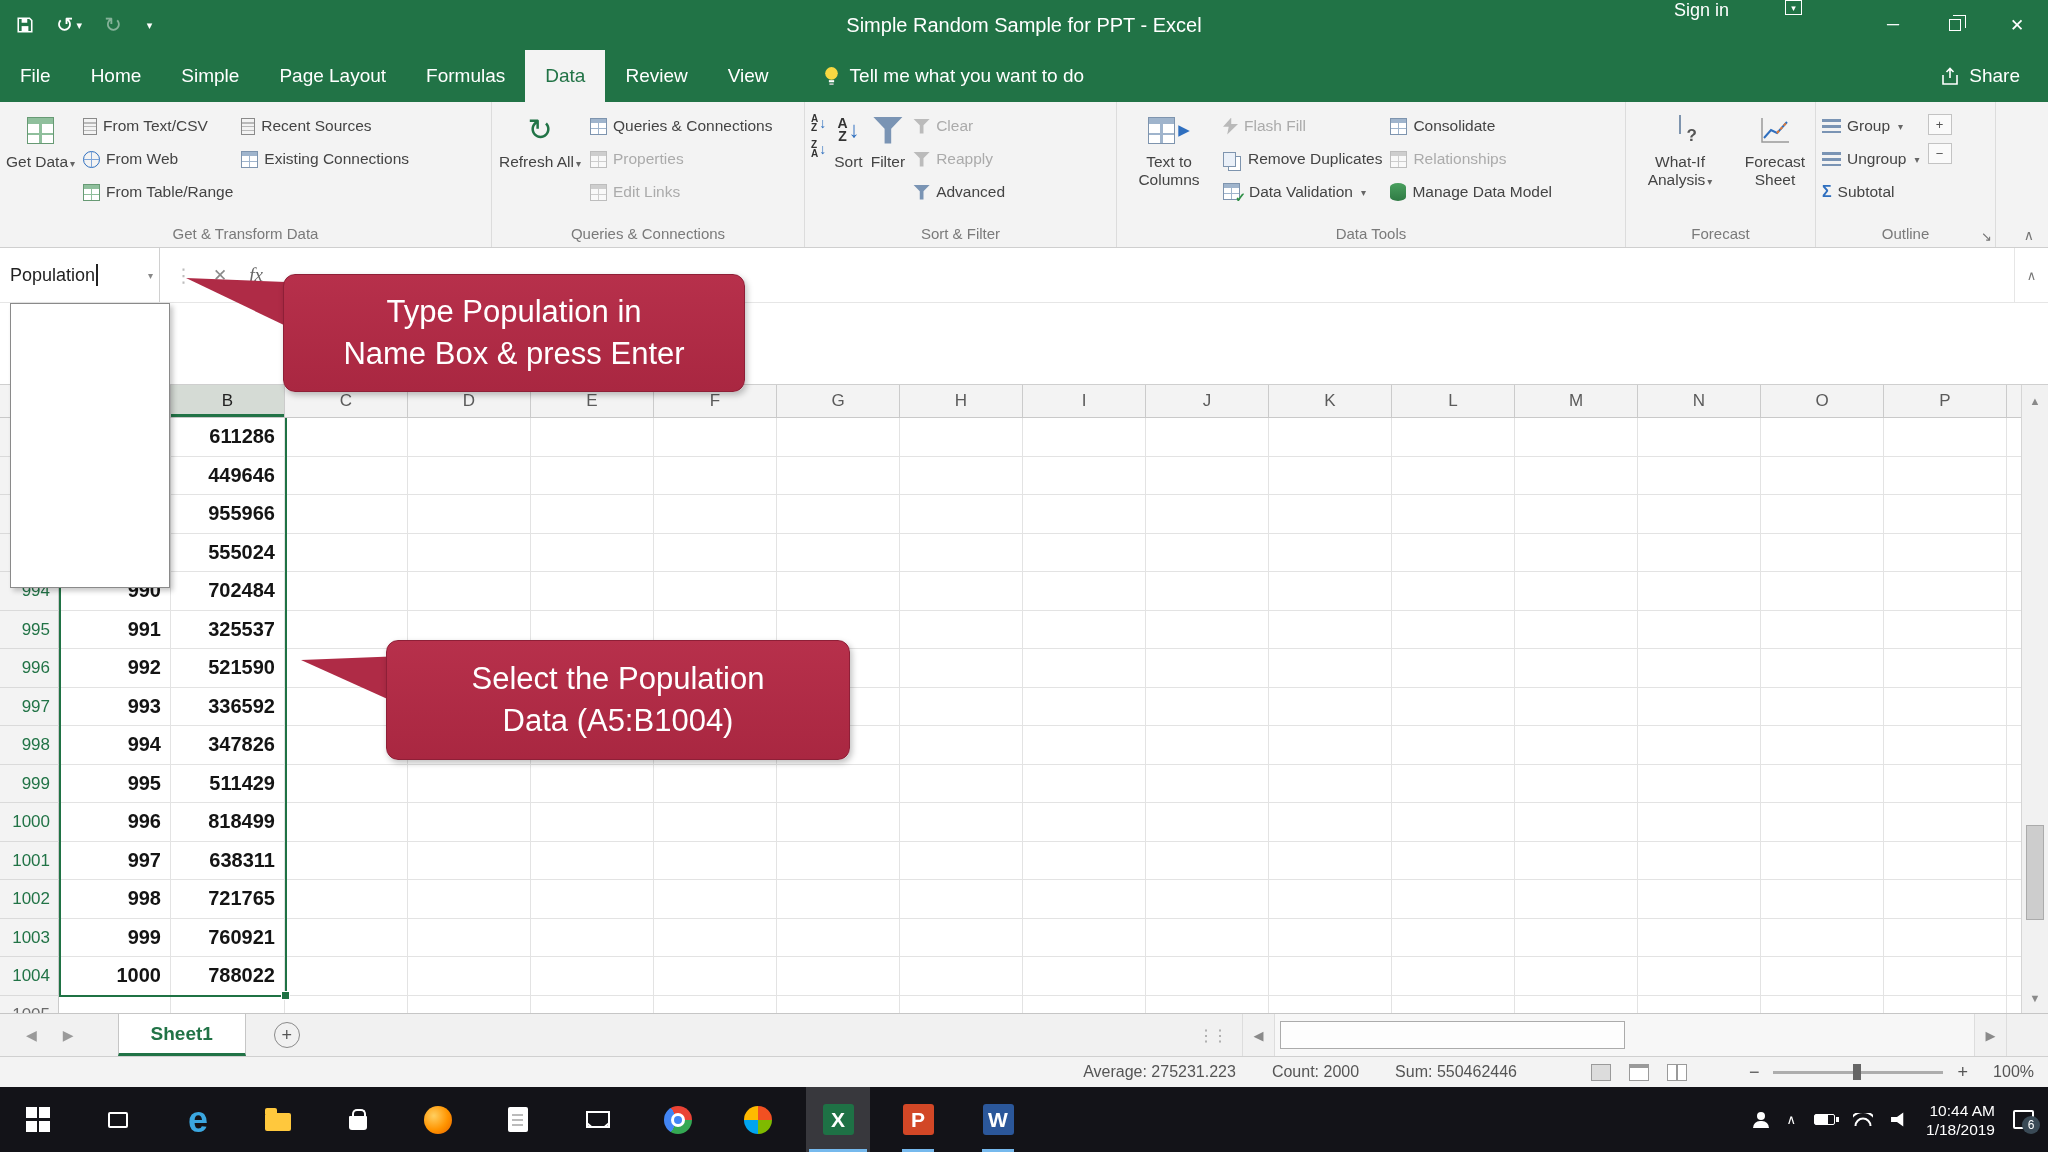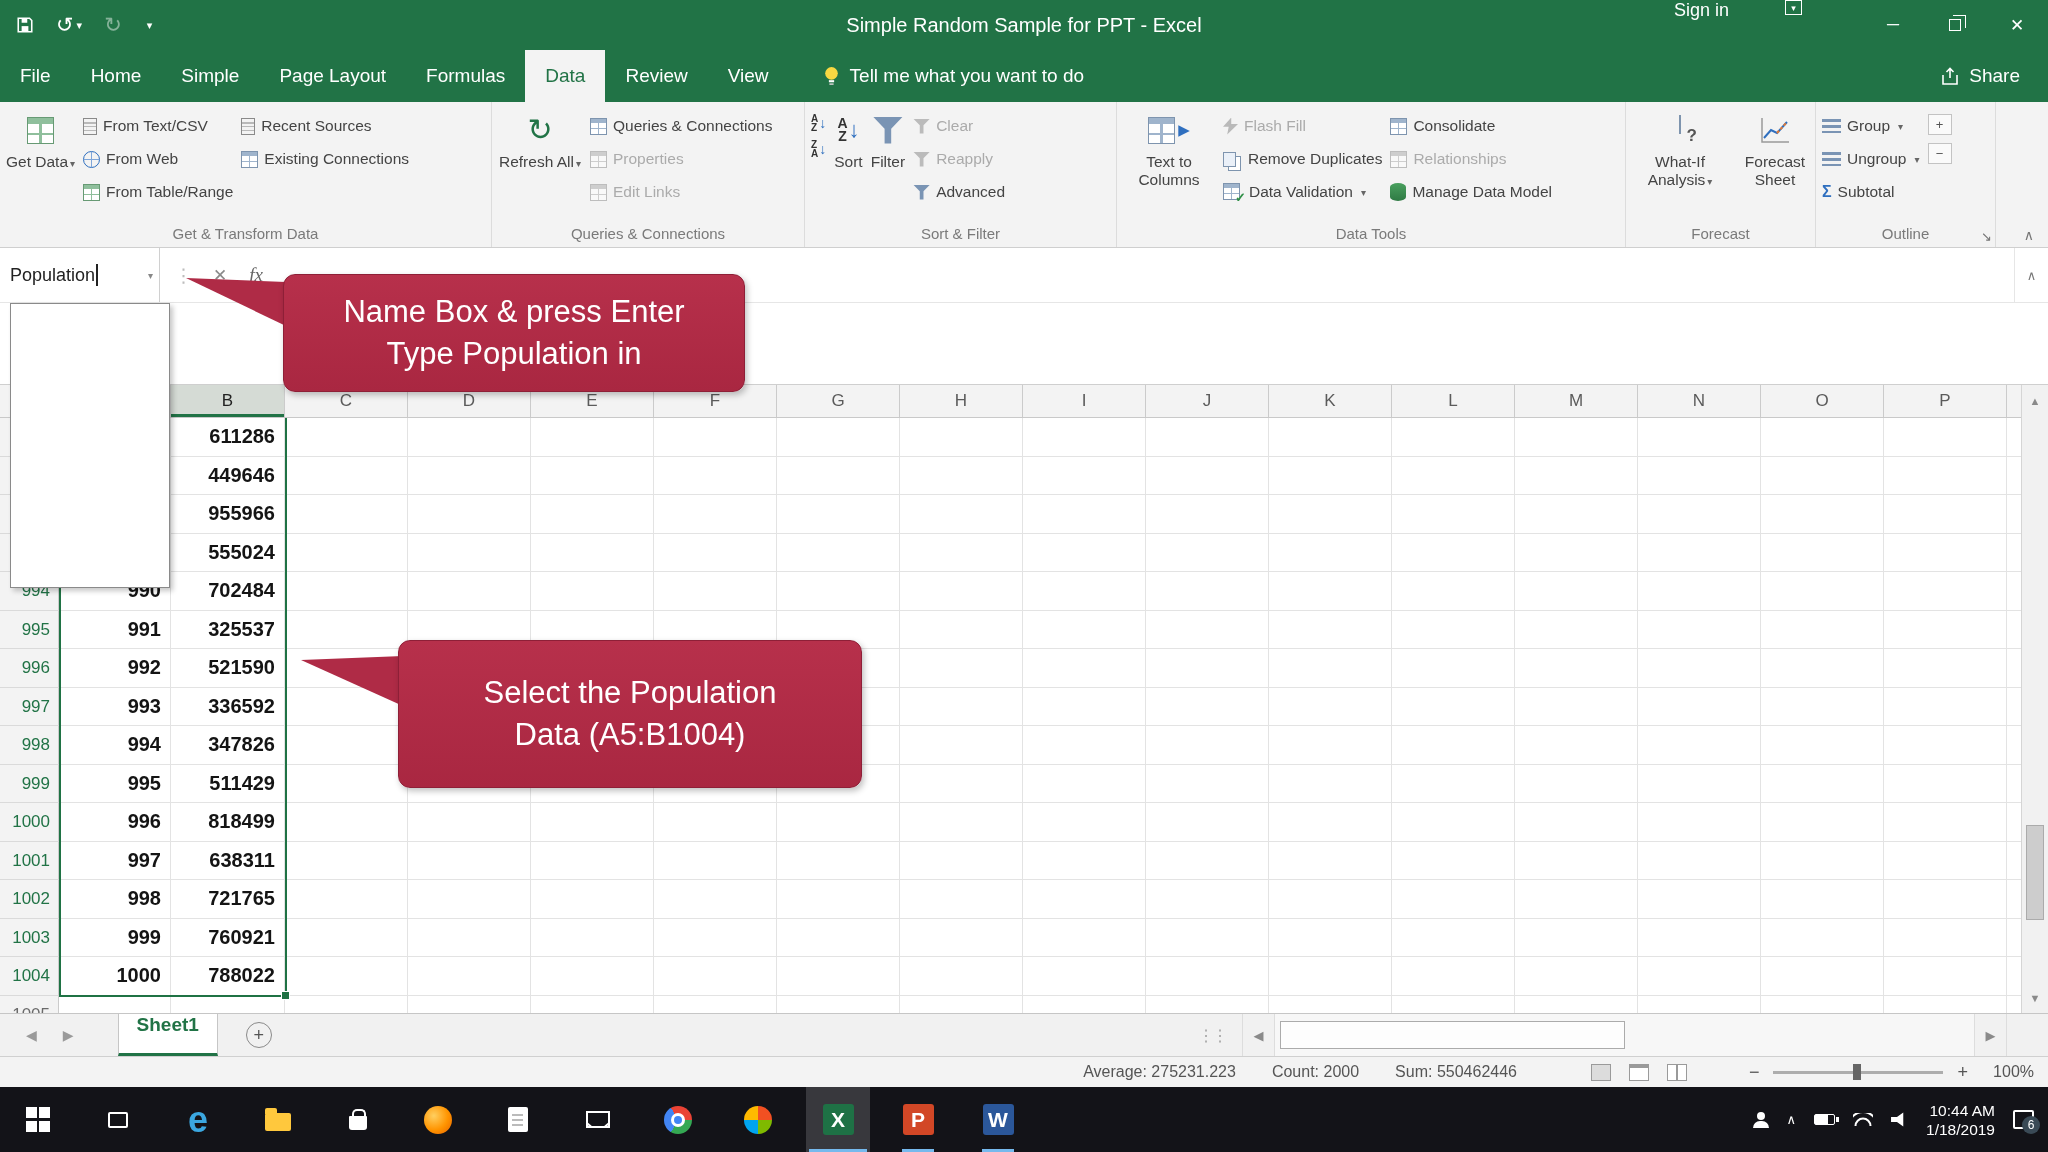--- a/index.html
+++ b/index.html
@@ -115,21 +115,21 @@
   .selbox{position:absolute;left:59px;top:33px;width:228px;height:579px;border:2.5px solid #1F7244;border-top:none;pointer-events:none;}
   .fillh{position:absolute;left:281px;top:606px;width:9px;height:9px;background:#1F7244;border:1.5px solid #fff;}
   .vscroll{position:absolute;right:0;top:0;bottom:0;width:27px;background:#F1F1F1;border-left:1px solid #D5D5D5;}
   .vsa{position:absolute;left:0;width:100%;height:26px;display:flex;align-items:center;justify-content:center;font-size:11px;color:#8A8A8A;}
   .vsa.up{top:3px;} .vsa.dn{bottom:2px;}
   .vthumb{position:absolute;left:4px;right:4px;top:70%;height:95px;background:#CDCDCD;border:1px solid #ABABAB;}
 
   
   .stabs{position:absolute;left:0;top:1013px;width:100%;height:43px;background:#F1F1F1;border-top:1px solid #C6C6C6;display:flex;align-items:center;}
   .snav{color:#9A9A9A;font-size:14px;margin-left:26px;}
-  .stab{margin-left:44px;height:100%;background:#fff;border-left:1px solid #C6C6C6;border-right:1px solid #C6C6C6;border-bottom:3px solid var(--grn);display:flex;align-items:flex-start;padding:0 18px;color:var(--grn);font-weight:700;font-size:19px;}
+  .stab{margin-left:44px;height:100%;background:#fff;border-left:1px solid #C6C6C6;border-right:1px solid #C6C6C6;border-bottom:3px solid var(--grn);display:flex;align-items:center;padding:0 32px;color:var(--grn);font-weight:700;font-size:19px;}
   .addsheet{width:26px;height:26px;border:1px solid #8A8A8A;border-radius:50%;display:flex;align-items:center;justify-content:center;color:#555;font-size:18px;margin-left:28px;line-height:1;}
   .hs{margin-left:auto;display:flex;align-items:center;height:100%;}
   .hgrip{color:#A5A5A5;font-size:16px;margin-right:16px;letter-spacing:-2px;}
   .hsa{width:32px;height:100%;display:flex;align-items:center;justify-content:center;color:#8A8A8A;font-size:13px;background:#F1F1F1;border-left:1px solid #DDD;}
   .htrack{width:700px;height:100%;background:#F7F7F7;position:relative;border-left:1px solid #DDD;}
   .hthumb{position:absolute;left:5px;top:7px;width:345px;height:28px;background:#FDFDFD;border:1px solid #ABABAB;}
   .hcorner{width:42px;height:100%;background:#F1F1F1;border-left:1px solid #DDD;}
 
   
   .statusbar{position:absolute;left:0;top:1056px;width:100%;height:31px;background:#F3F3F3;border-top:1px solid #D0D0D0;display:flex;align-items:center;font-size:16px;color:#555;}
@@ -187,21 +187,21 @@
   .spk{width:17px;height:15px;background:#fff;clip-path:polygon(0 33%,35% 33%,72% 4%,72% 96%,35% 67%,0 67%);}
   .clock{display:flex;flex-direction:column;align-items:flex-end;font-size:15.5px;line-height:19px;}
   .ac{width:21px;height:19px;border:2px solid #fff;border-radius:2px;position:relative;}
   .acbadge{position:absolute;right:-8px;bottom:-7px;width:18px;height:18px;border-radius:50%;background:#3A4A56;color:#fff;font-size:12px;display:flex;align-items:center;justify-content:center;}
 
   
   .nbdrop{position:absolute;left:10px;top:303px;width:160px;height:285px;background:#fff;border:1px solid #8A8A8A;box-shadow:3px 3px 5px rgba(0,0,0,.22);z-index:30;}
   .callout{position:absolute;z-index:40;background:linear-gradient(#B7304B,#A92741);border:1.5px solid #8E1F37;border-radius:12px;color:#fff;display:flex;flex-direction:column;align-items:center;justify-content:center;text-align:center;box-shadow:2px 3px 6px rgba(0,0,0,.25);}
   .cl{font-size:31px;line-height:42px;}
   .c1{left:283px;top:274px;width:462px;height:118px;}
-  .c2{left:398px;top:640px;width:464px;height:148px;}
+  .c2{left:386px;top:640px;width:464px;height:120px;}
   .tail{position:absolute;z-index:39;}
   .t1{left:186px;top:276px;}
   .t2{left:301px;top:648px;}
 </style>
 </head>
 <body>
 
 <div class="screen">
 
   <div class="titlebar">
@@ -953,22 +953,22 @@
         </span>
     </div>
   </div>
 
   <div class="nbdrop"></div>
 
   <svg class="tail t1" width="100" height="52">
       <polygon points="100,6 100,50 0,2" fill="#AF2B46"></polygon>
     </svg>
   <div class="callout c1">
+    <div class="cl">Type Population in</div>
     <div class="cl">Name Box &amp; press Enter</div>
-    <div class="cl">Type Population in</div>
   </div>
   <svg class="tail t2" width="102" height="62">
       <polygon points="102,8 102,58 0,12" fill="#AF2B46"></polygon>
     </svg>
   <div class="callout c2">
     <div class="cl">Select the Population</div>
     <div class="cl">Data (A5:B1004)</div>
   </div>
 
 </div>

